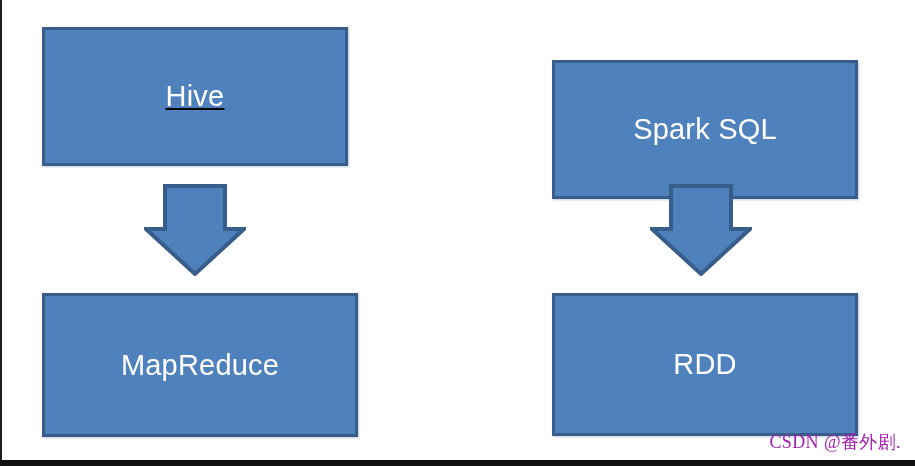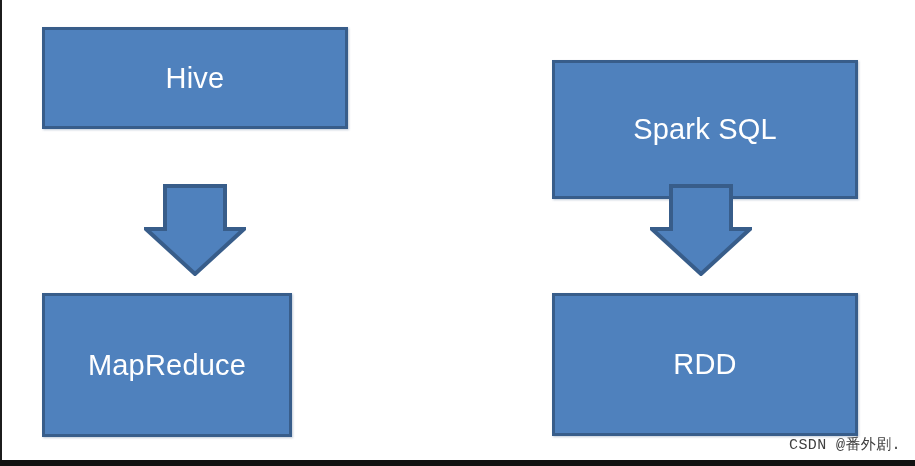--- a/index.html
+++ b/index.html
@@ -52,42 +52,42 @@
   .proc-box .proc-label {
     color: #FFFFFF;
     font-size: 29px;
     font-weight: 400;
     line-height: 1;
     letter-spacing: 0.2px;
     white-space: nowrap;
     text-align: center;
   }
 
-  #box-hive        { left: 42px;  top: 27px;  width: 306px; height: 102px; }
-  #box-mapreduce   { left: 42px;  top: 293px; width: 250px; height: 144px; }
+  #box-hive        { left: 42px;  top: 27px;  width: 306px; height: 139px; text-decoration: underline; }
+  #box-mapreduce   { left: 42px;  top: 293px; width: 316px; height: 144px; }
   #box-sparksql    { left: 552px; top: 27px;  width: 306px; height: 139px; margin-top: 33px; }
   #box-rdd         { left: 552px; top: 293px; width: 306px; height: 143px; }
 
   
   .down-arrow {
     position: absolute;
     width: 102px;
     height: 92px;
   }
   #arrow-hive-mapreduce  { left: 144px; top: 184px; }
   #arrow-sparksql-rdd    { left: 650px; top: 184px; }
 
   
   #watermark {
     position: absolute;
     right: 14px;
     bottom: 12px;
-    color: #404040;
-    font-size: 15px;
-    font-family: Liberation Mono, monospace;
+    color: #a21caf;
+    font-size: 18px;
+    font-family: Liberation Serif, serif;
     letter-spacing: 0.4px;
     white-space: nowrap;
   }
 </style>
 </head>
 <body>
 
 <div id="canvas">
 
   <div class="edge-line-left"></div>

